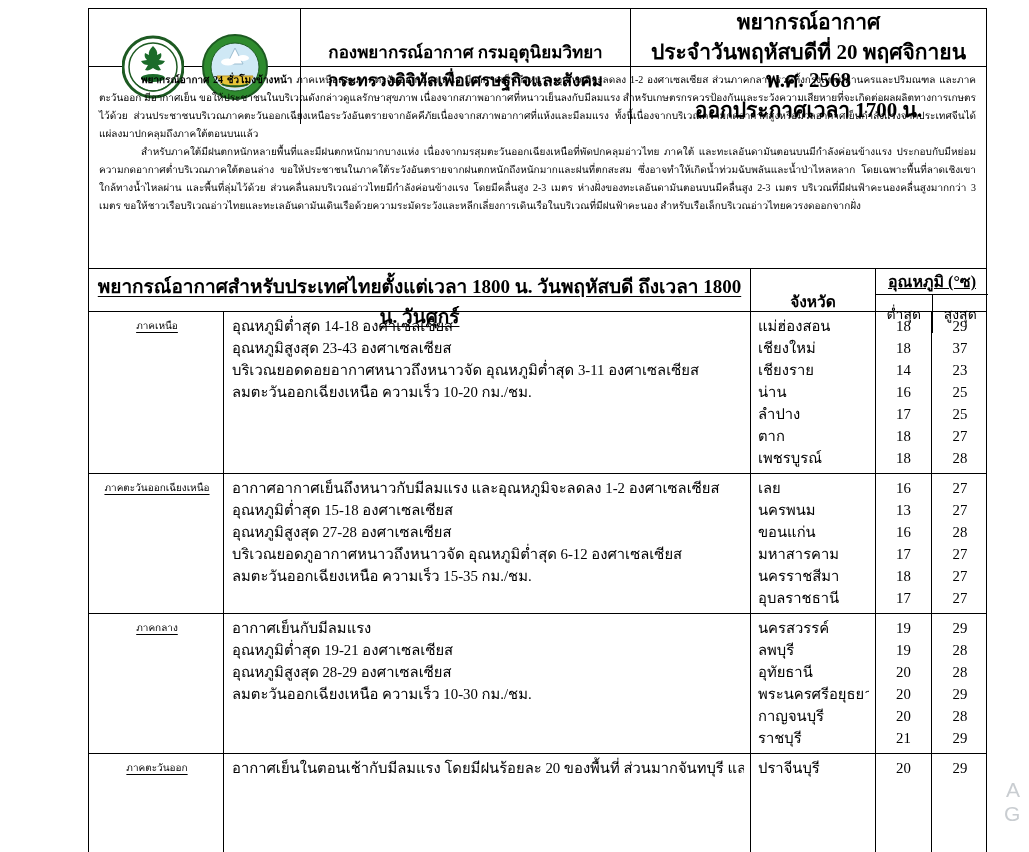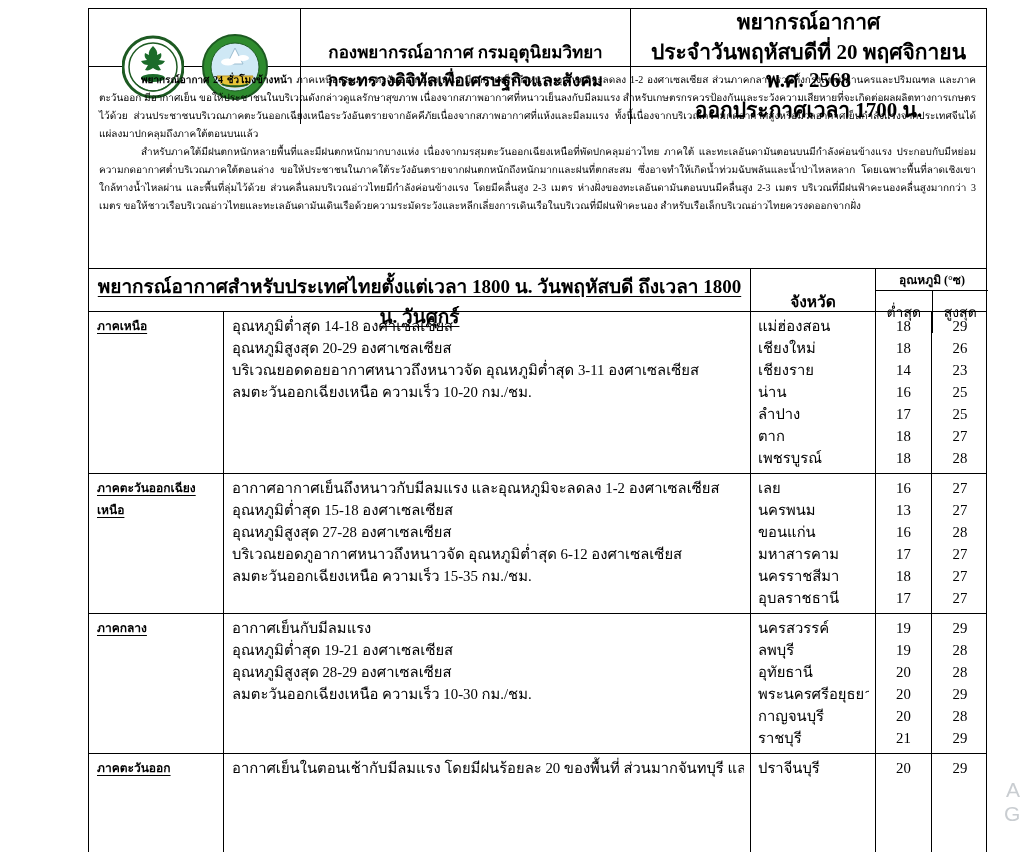--- a/index.html
+++ b/index.html
@@ -25,29 +25,29 @@
   .lead{font-weight:bold;}
 
   
   .ftable{margin-top:-1.5px;border-collapse:collapse;}
   .tgrid{display:grid;grid-template-columns:135px 527px 125px 56px 56px;}
   .thead{border-bottom:1.5px solid #000;}
   .th-main{grid-column:1 / span 2;display:flex;align-items:center;justify-content:center;border-right:1.5px solid #000;
            font-weight:bold;font-size:19px;text-decoration:underline;text-underline-offset:3px;padding:2px 4px;text-align:center;}
   .th-prov{display:flex;align-items:center;justify-content:center;border-right:1.5px solid #000;font-weight:bold;font-size:15.5px;}
   .th-temp{display:flex;flex-direction:column;}
-  .th-temp-top{flex:0 0 21px;display:flex;align-items:center;justify-content:center;font-weight:bold;font-size:12px;border-bottom:1.2px solid #000;}
+  .th-temp-top{flex:0 0 21px;display:flex;align-items:center;justify-content:center;font-weight:bold;font-size:16px;border-bottom:1.2px solid #000;text-decoration:underline;}
   .th-temp-bottom{flex:1;display:flex;}
   .th-min,.th-max{flex:1;display:flex;align-items:center;justify-content:center;font-weight:normal;font-size:14px;}
   .th-min{border-right:1.2px solid #000;}
   .trow{border-bottom:1.5px solid #000;}
   .trow:last-child{border-bottom:none;}
   .cell{box-sizing:border-box;padding:3px 6px 4px 8px;font-size:14.8px;line-height:22px;}
   .region-cell{border-right:1.5px solid #000;}
-  .region-name{font-weight:bold;text-decoration:underline;text-underline-offset:3px;font-size:12px;}
+  .region-name{font-weight:normal;text-decoration:underline;text-underline-offset:3px;font-size:10px;text-align:center;}
   .fc-cell{border-right:1.5px solid #000;}
   .prov-cell{border-right:1.5px solid #000;padding-left:7px;}
   .min-cell,.max-cell{text-align:center;padding-left:0;padding-right:0;}
   .min-cell{border-right:1.5px solid #000;}
   .fc-line,.prov-name,.temp-line{white-space:nowrap;overflow:hidden;}
 
   
   .seal{display:block;}
 
   
@@ -108,21 +108,21 @@
         </div>
       </div>
     </div>
     <div id="region-rows">
         <div class="tgrid trow" style="min-height: 158px;">
           <div class="cell region-cell">
             <div class="region-name">ภาคเหนือ</div>
           </div>
           <div class="cell fc-cell">
             <div class="fc-line">อุณหภูมิต่ำสุด 14-18 องศาเซลเซียส</div>
-            <div class="fc-line">อุณหภูมิสูงสุด 20-29 องศาเซลเซียส</div>
+            <div class="fc-line">อุณหภูมิสูงสุด 23-43 องศาเซลเซียส</div>
             <div class="fc-line">บริเวณยอดดอยอากาศหนาวถึงหนาวจัด อุณหภูมิต่ำสุด 3-11 องศาเซลเซียส</div>
             <div class="fc-line">ลมตะวันออกเฉียงเหนือ ความเร็ว 10-20 กม./ชม.</div>
           </div>
           <div class="cell prov-cell">
             <div class="prov-name">แม่ฮ่องสอน</div>
             <div class="prov-name">เชียงใหม่</div>
             <div class="prov-name">เชียงราย</div>
             <div class="prov-name">น่าน</div>
             <div class="prov-name">ลำปาง</div>
             <div class="prov-name">ตาก</div>
@@ -132,21 +132,21 @@
             <div class="temp-line">18</div>
             <div class="temp-line">18</div>
             <div class="temp-line">14</div>
             <div class="temp-line">16</div>
             <div class="temp-line">17</div>
             <div class="temp-line">18</div>
             <div class="temp-line">18</div>
           </div>
           <div class="cell max-cell">
             <div class="temp-line">29</div>
-            <div class="temp-line">26</div>
+            <div class="temp-line">37</div>
             <div class="temp-line">23</div>
             <div class="temp-line">25</div>
             <div class="temp-line">25</div>
             <div class="temp-line">27</div>
             <div class="temp-line">28</div>
           </div>
         </div>
         <div class="tgrid trow" style="min-height: 132px;">
           <div class="cell region-cell">
             <div class="region-name">ภาคตะวันออกเฉียงเหนือ</div>

